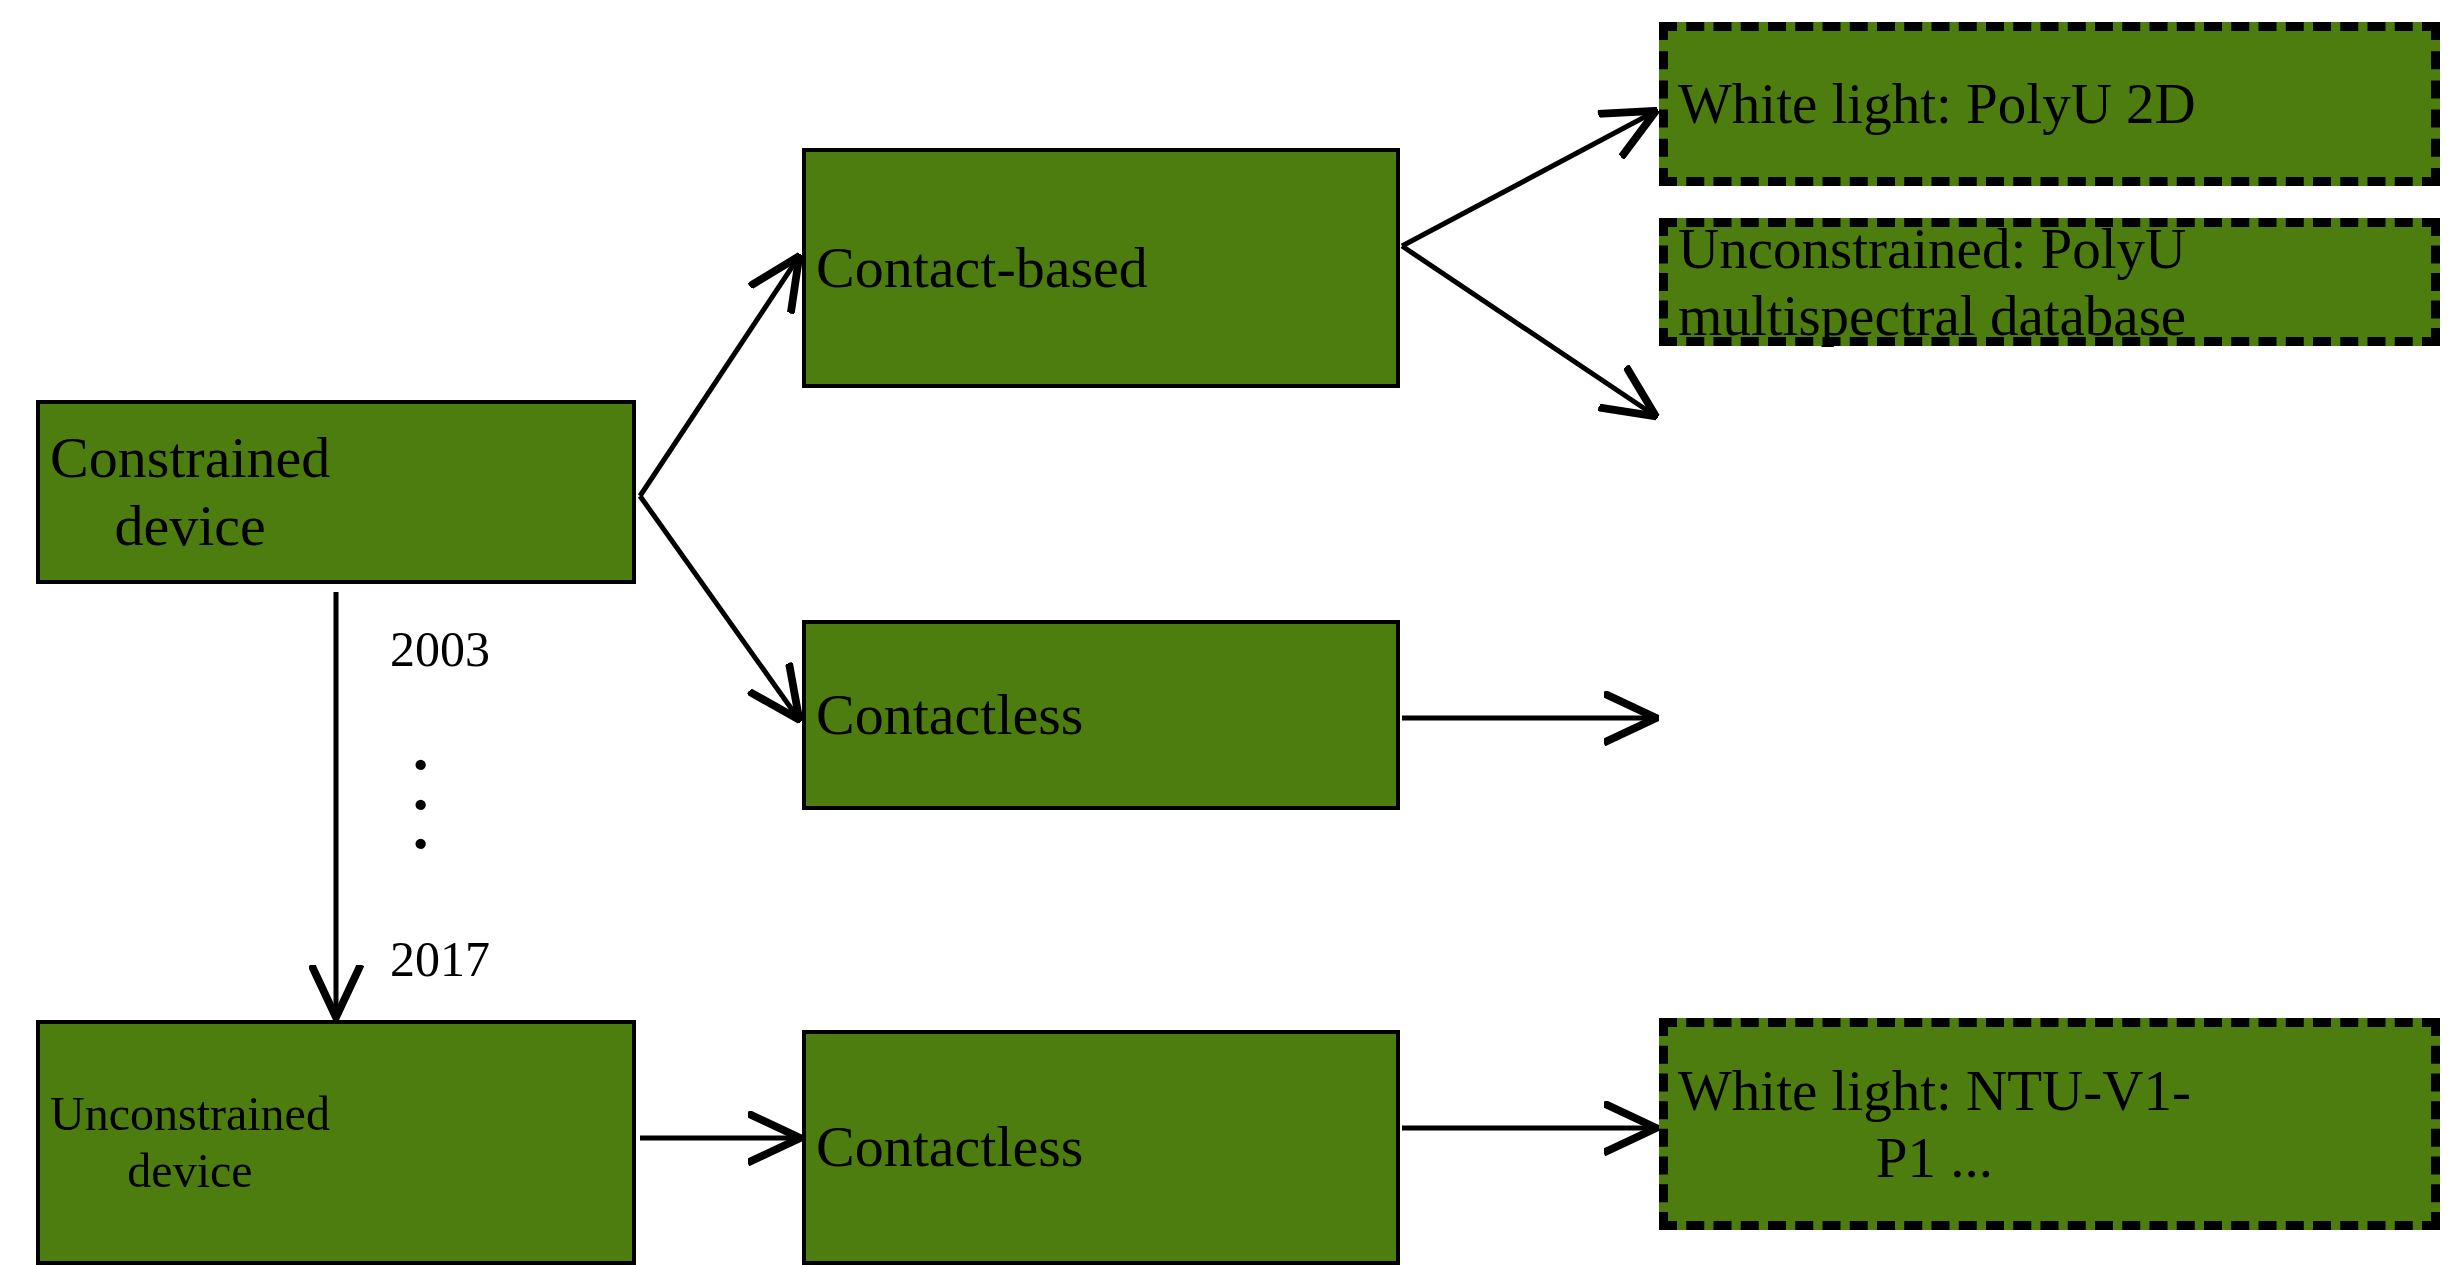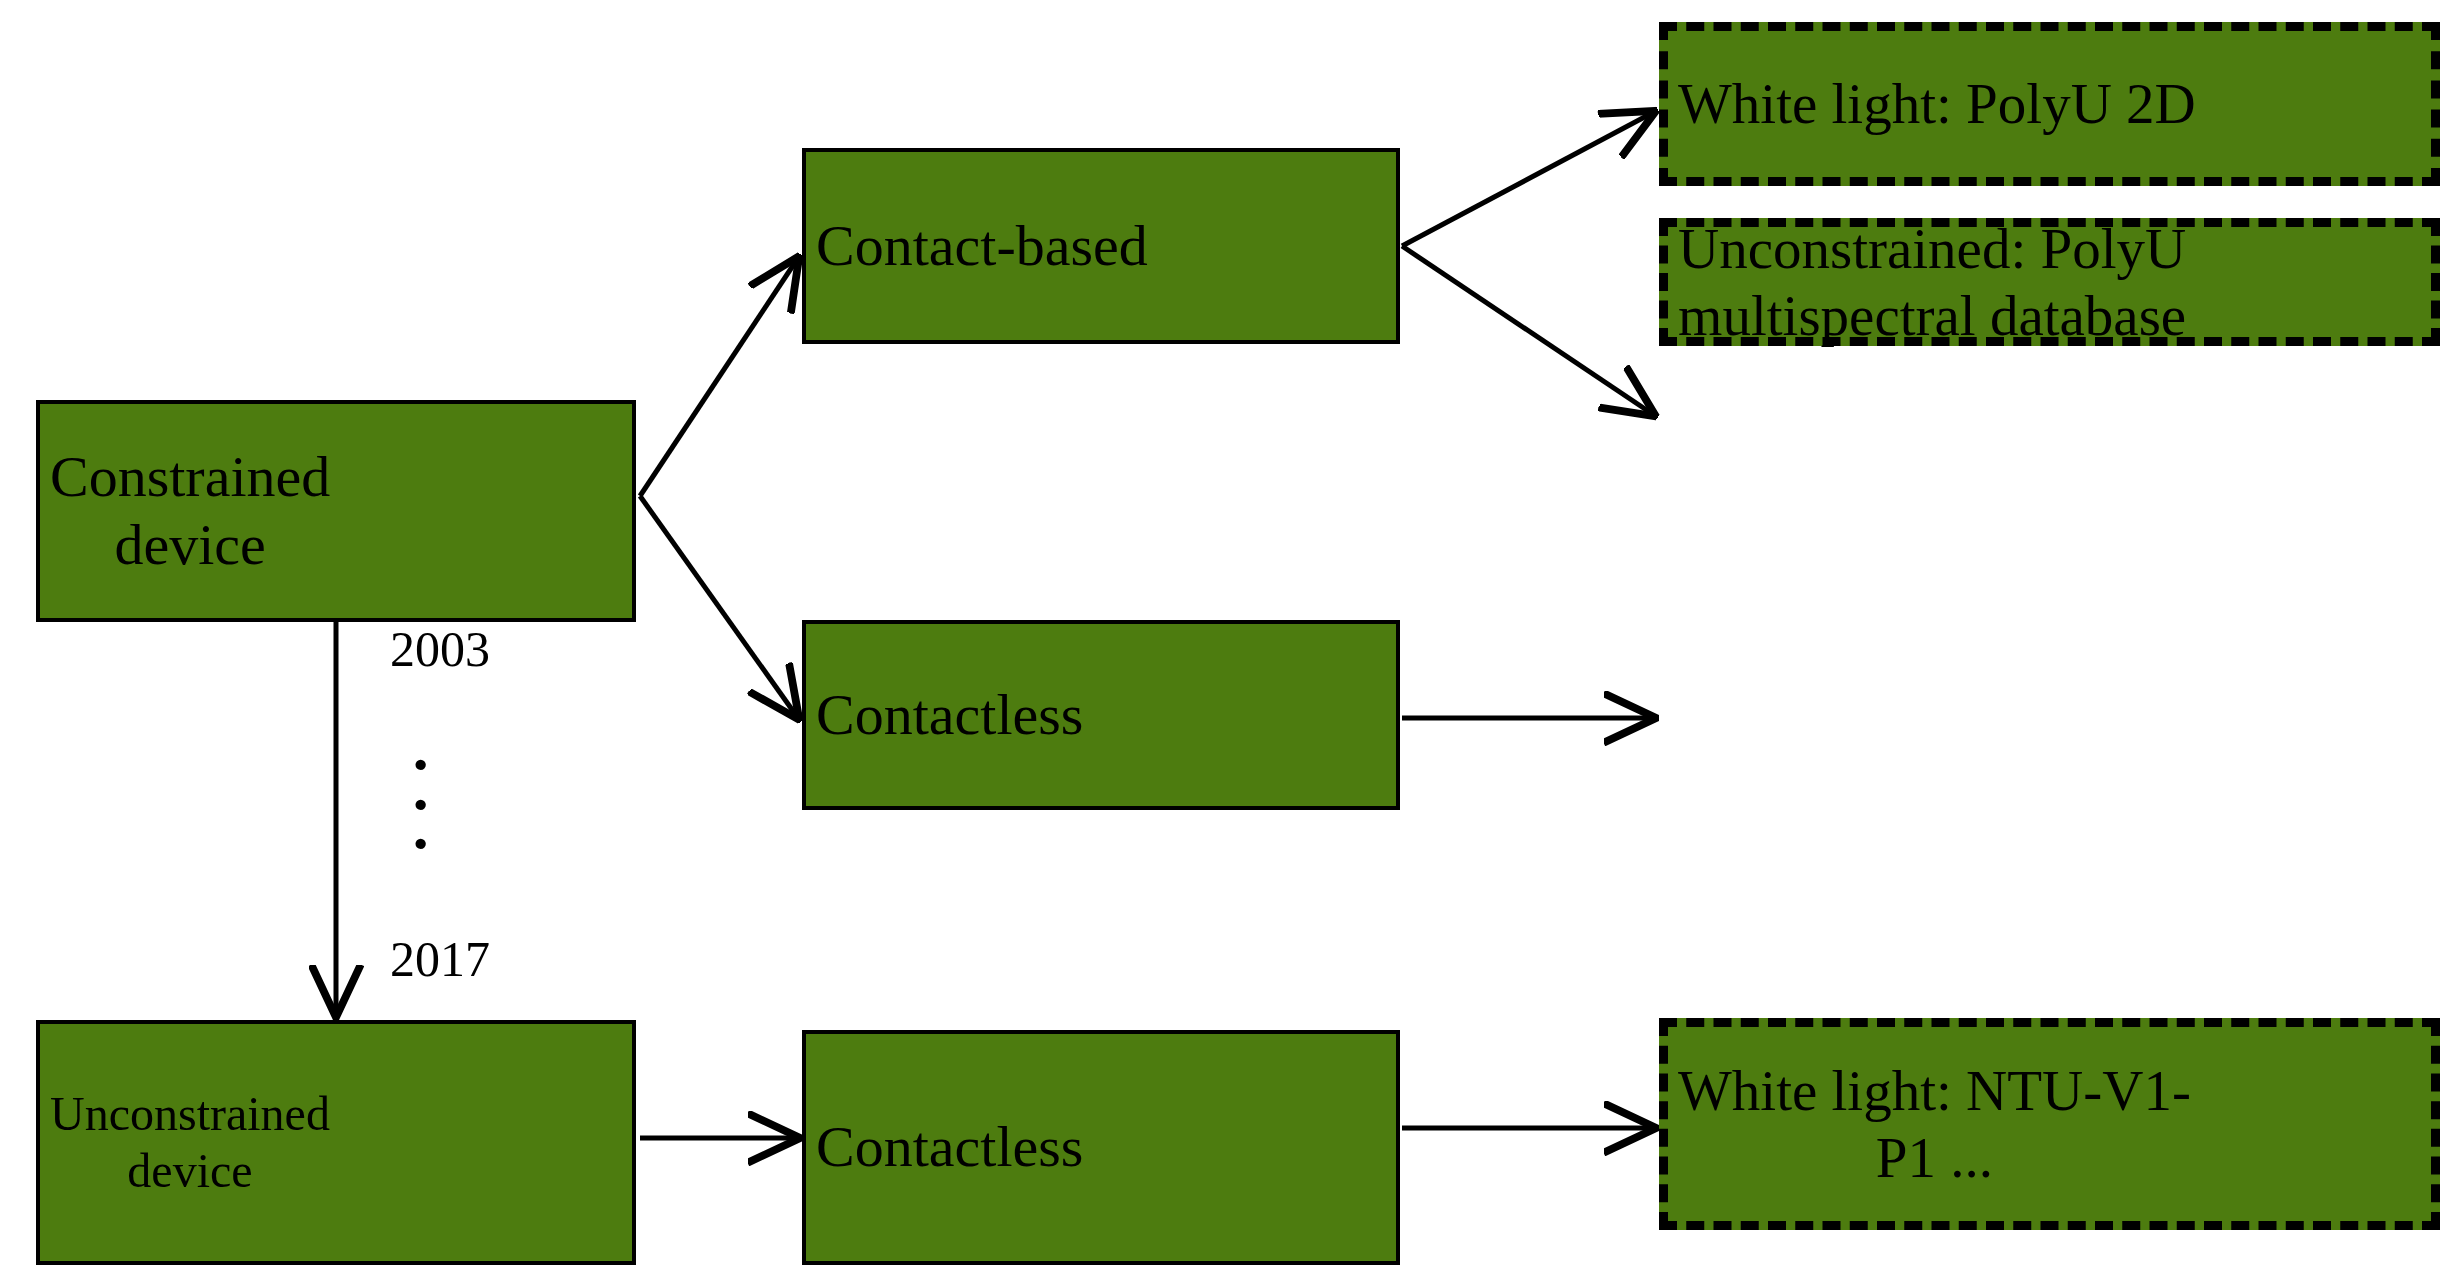--- a/index.html
+++ b/index.html
@@ -32,25 +32,25 @@
   .node.dashed {
     border: 9px dashed #000000;
   }
   .node-label {
     display: block;
     padding: 0 10px;
     white-space: pre-line;
   }
 
   
-  #node-constrained   { left: 36px;  top: 400px;  width: 600px; height: 222px; font-size: 58px; }
+  #node-constrained   { left: 36px;  top: 400px;  width: 600px; height: 184px; font-size: 58px; }
   #node-unconstrained { left: 36px;  top: 1020px; width: 600px; height: 245px; font-size: 48px; }
 
   
-  #node-contact-based      { left: 802px; top: 148px;  width: 598px; height: 196px; font-size: 58px; }
+  #node-contact-based      { left: 802px; top: 148px;  width: 598px; height: 240px; font-size: 58px; }
   #node-contactless-upper  { left: 802px; top: 620px;  width: 598px; height: 190px; font-size: 58px; }
   #node-contactless-lower  { left: 802px; top: 1030px; width: 598px; height: 235px; font-size: 58px; }
 
   
   #node-db-polyu2d    { left: 1659px; top: 22px;   width: 781px; height: 164px; font-size: 57px; }
   #node-db-multispec  { left: 1659px; top: 212px;  width: 781px; height: 118px; font-size: 57px; }
   #node-db-casia      { left: 1659px; top: 609px;  width: 781px; height: 180px; font-size: 57px; }
   #node-db-ntu        { left: 1659px; top: 1018px; width: 781px; height: 212px; font-size: 57px; }
 
   

